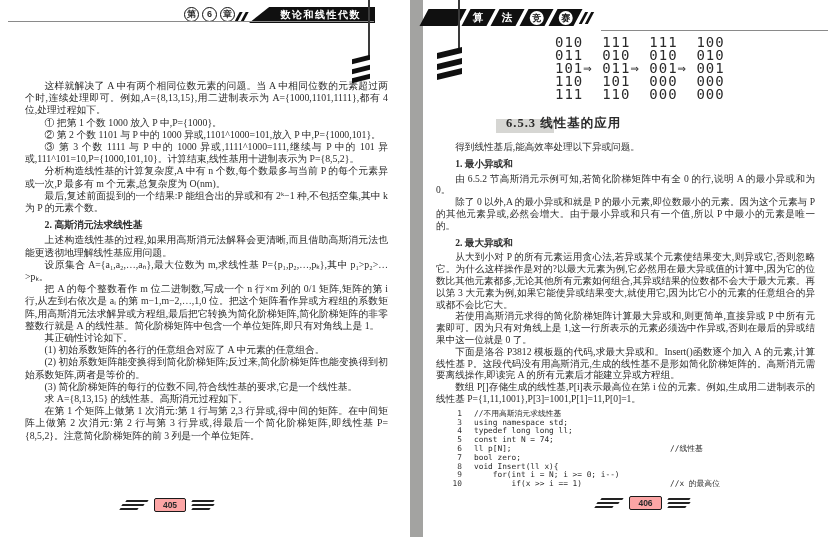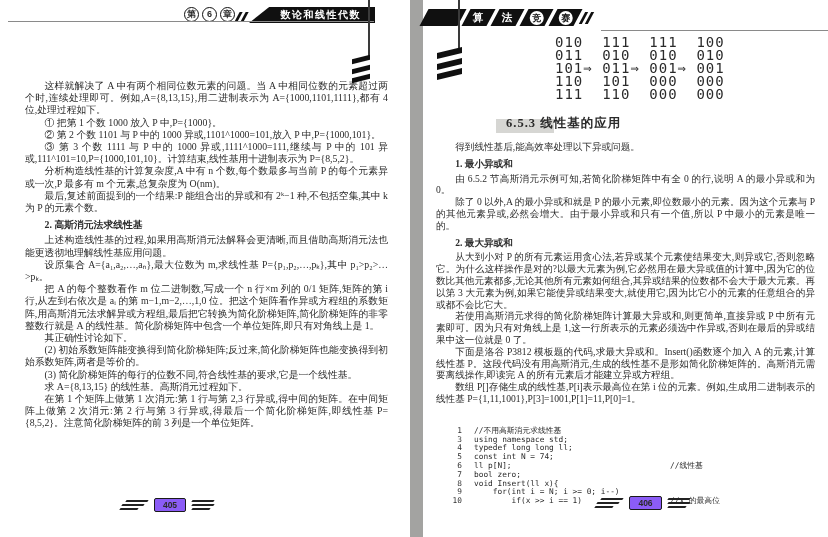--- a/index.html
+++ b/index.html
@@ -64,32 +64,32 @@
                          width:58px; height:14px; background:#d6d6d3; z-index:-1; }
 
   
   .matrix { font-family:"DejaVu Sans Mono",monospace; white-space:pre; text-align:center;
             margin:2px 0; }
   #matrix-left .mrow  { line-height:12.6px; font-size:9.8px; letter-spacing:1px; }
   #matrix-right { position:absolute; left:132px; top:36px; font-family:"DejaVu Sans Mono",monospace; }
   #matrix-right .mrow { line-height:13px; font-size:14px; letter-spacing:1px; white-space:pre; }
 
   
-  #code-block { margin-top:22px; margin-left:16px; font-family:"DejaVu Sans Mono",monospace; }
+  #code-block { margin-top:5px; margin-left:16px; font-family:"DejaVu Sans Mono",monospace; }
   .crow { position:relative; height:8.8px; line-height:8.8px; font-size:7.8px; white-space:pre; }
   .cno  { display:inline-block; width:22px; text-align:right; padding-right:12px; color:#333; }
   .ctext { white-space:pre; }
   .ccomment { position:absolute; left:218px; top:0; }
 
   
   .footer { position:absolute; display:flex; align-items:center; justify-content:center; gap:6px; }
   #footer-left  { left:0;  top:498px; width:340px; }
   #footer-right { left:20px; top:496px; width:405px; }
   .pagenum-box { border:1.5px solid #1a1a1a; border-radius:2px; padding:0 8px; height:14px;
-                 font-size:8.5px; line-height:12px; font-weight:bold; background:#8b5cf6;
+                 font-size:8.5px; line-height:12px; font-weight:bold; background:#fca5a5;
                  font-family:"Liberation Sans",sans-serif; }
   .speedlines i { display:block; height:1.8px; background:#222; margin:2.2px 0; transform:skewX(-35deg); }
   .speedlines.l i:nth-child(1){ width:22px; margin-left:6px; }
   .speedlines.l i:nth-child(2){ width:22px; margin-left:2px; }
   .speedlines.l i:nth-child(3){ width:18px; margin-left:0; }
   .speedlines.r i:nth-child(1){ width:22px; margin-right:6px; }
   .speedlines.r i:nth-child(2){ width:22px; margin-right:2px; }
   .speedlines.r i:nth-child(3){ width:18px; }
 </style>
 </head>
@@ -116,20 +116,21 @@
       <p class="para">① 把第 1 个数 1000 放入 P 中,P={1000}。</p>
       <p class="para">② 第 2 个数 1101 与 P 中的 1000 异或,1101^1000=101,放入 P 中,P={1000,101}。</p>
       <p class="para">③ 第 3 个数 1111 与 P 中的 1000 异或,1111^1000=111,继续与 P 中的 101 异或,111^101=10,P={1000,101,10}。计算结束,线性基用十进制表示为 P={8,5,2}。</p>
       <p class="para">分析构造线性基的计算复杂度,A 中有 n 个数,每个数最多与当前 P 的每个元素异或一次,P 最多有 m 个元素,总复杂度为 O(nm)。</p>
       <p class="para">最后,复述前面提到的一个结果:P 能组合出的异或和有 2ᵏ−1 种,不包括空集,其中 k 为 P 的元素个数。</p>
       <p class="subhead">2. 高斯消元法求线性基</p>
       <p class="para">上述构造线性基的过程,如果用高斯消元法解释会更清晰,而且借助高斯消元法也能更透彻地理解线性基应用问题。</p>
       <p class="para">设原集合 A={a₁,a₂,…,aₙ},最大位数为 m,求线性基 P={p₁,p₂,…,pₖ},其中 p₁&gt;p₂&gt;…&gt;pₖ。</p>
       <p class="para">把 A 的每个整数看作 m 位二进制数,写成一个 n 行×m 列的 0/1 矩阵,矩阵的第 i 行,从左到右依次是 aᵢ 的第 m−1,m−2,…,1,0 位。把这个矩阵看作异或方程组的系数矩阵,用高斯消元法求解异或方程组,最后把它转换为简化阶梯矩阵,简化阶梯矩阵的非零整数行就是 A 的线性基。简化阶梯矩阵中包含一个单位矩阵,即只有对角线上是 1。</p>
       <p class="para">其正确性讨论如下。</p>
+      <p class="para">(1) 初始系数矩阵的各行的任意组合对应了 A 中元素的任意组合。</p>
       <p class="para">(2) 初始系数矩阵能变换得到简化阶梯矩阵;反过来,简化阶梯矩阵也能变换得到初始系数矩阵,两者是等价的。</p>
       <p class="para">(3) 简化阶梯矩阵的每行的位数不同,符合线性基的要求,它是一个线性基。</p>
       <p class="para">求 A={8,13,15} 的线性基。高斯消元过程如下。</p>
       <p class="para">在第 1 个矩阵上做第 1 次消元:第 1 行与第 2,3 行异或,得中间的矩阵。在中间矩阵上做第 2 次消元:第 2 行与第 3 行异或,得最后一个简化阶梯矩阵,即线性基 P={8,5,2}。注意简化阶梯矩阵的前 3 列是一个单位矩阵。</p>
 
     </div>
 
     <div class="footer" id="footer-left">
       <span class="speedlines l">
           <i></i>

